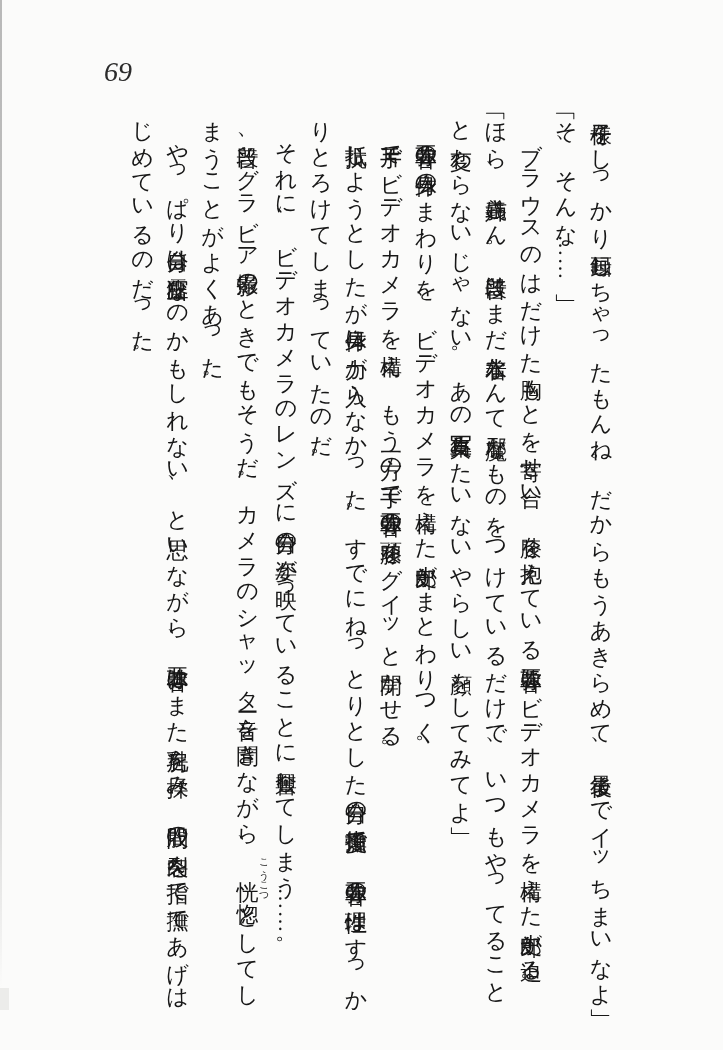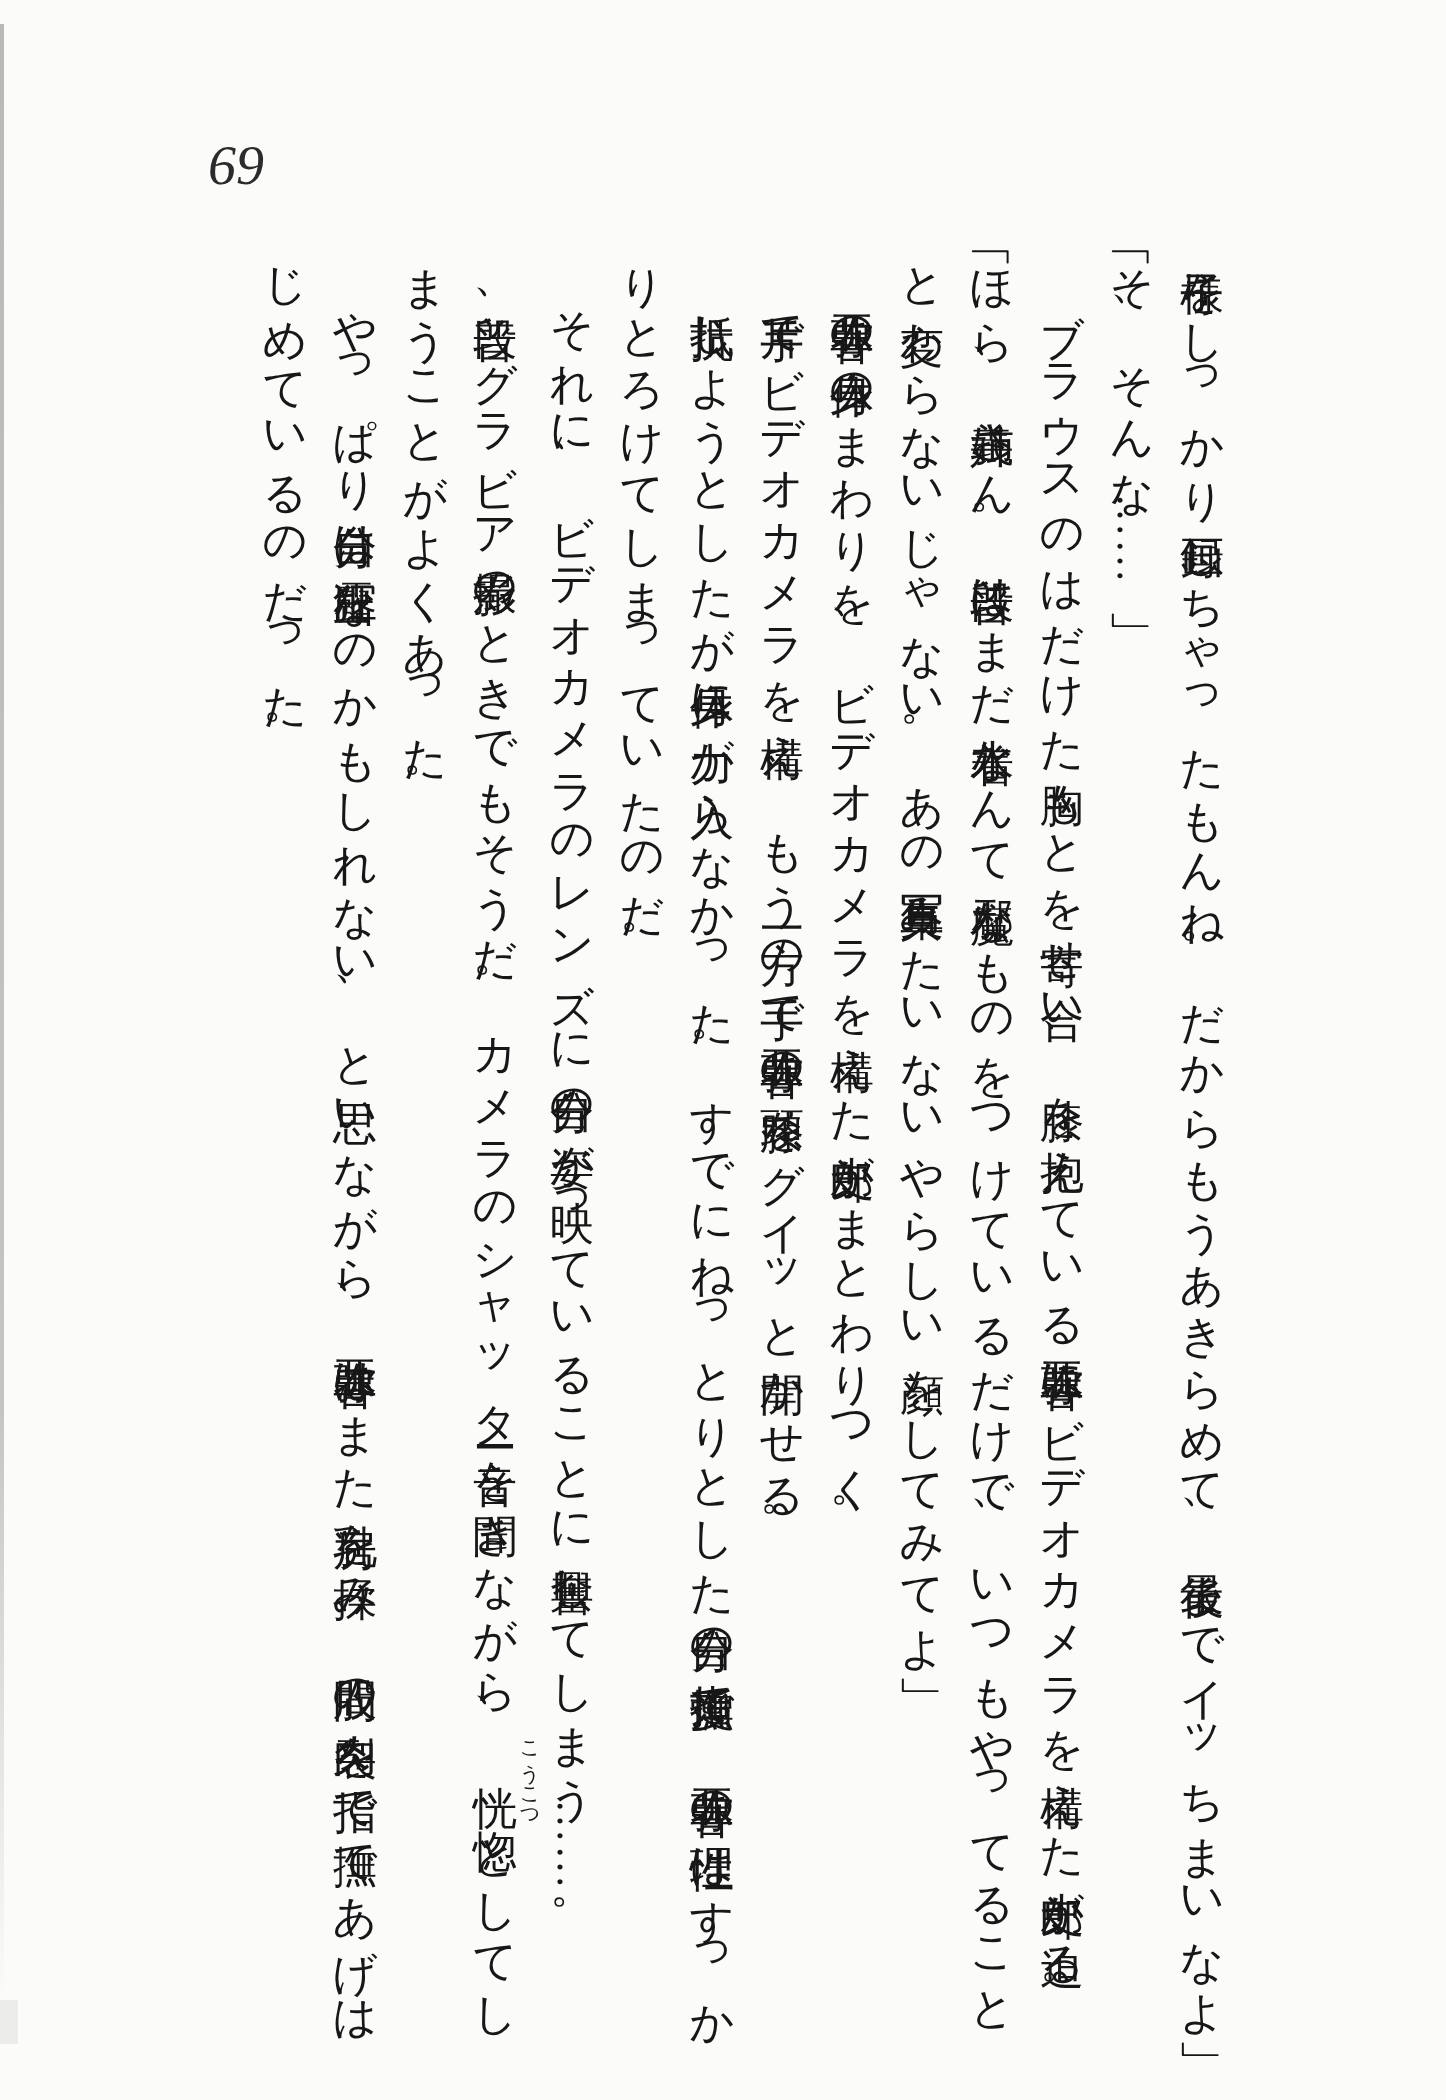--- a/index.html
+++ b/index.html
@@ -10,21 +10,20 @@
     width: 723px;
     height: 1050px;
     position: relative;
     overflow: hidden;
     background: #fbfbfa;
     font-family: "Liberation Serif", "DejaVu Serif", serif;
   }
   .page {
     position: absolute;
     inset: 0;
-    margin-top: 12px;
   }
   .scan-edge {
     position: absolute;
     left: 0;
     top: 0;
     width: 2px;
     height: 988px;
     background: linear-gradient(to bottom, #8d8d8d 0%, #a0a0a0 70%, rgba(160,160,160,0) 100%);
     opacity: 0.6;
   }

